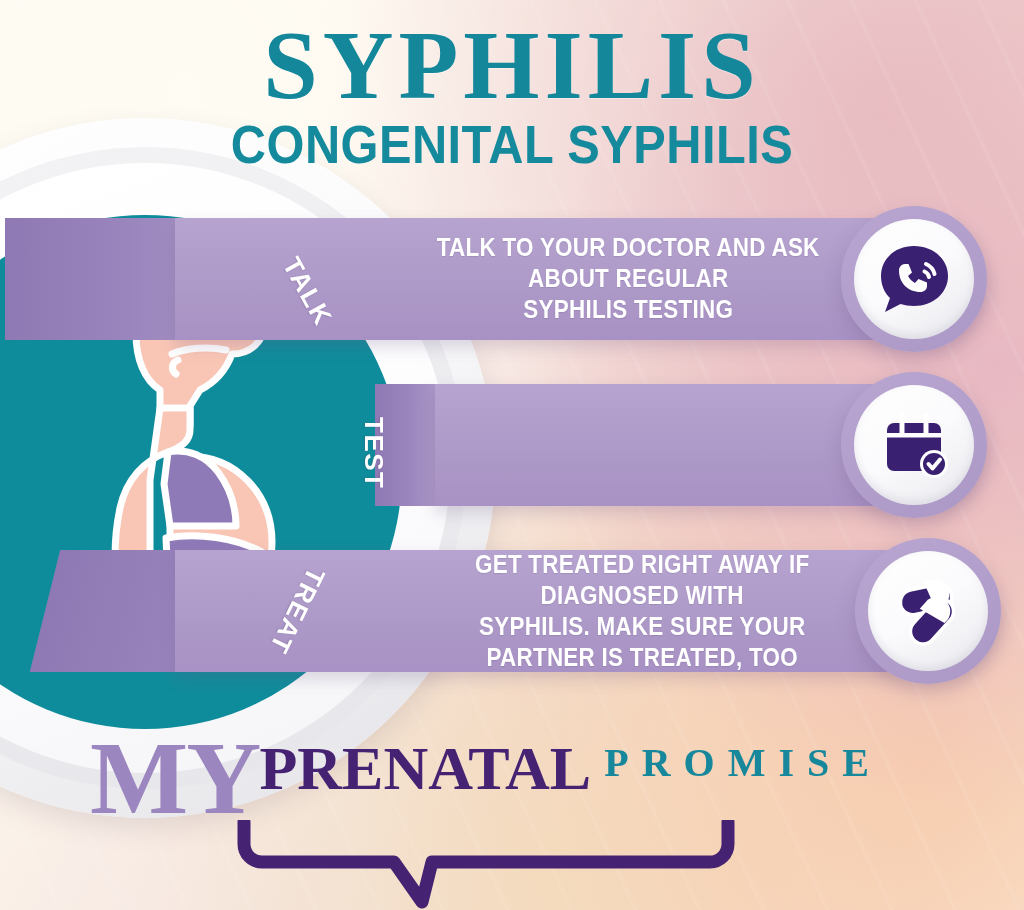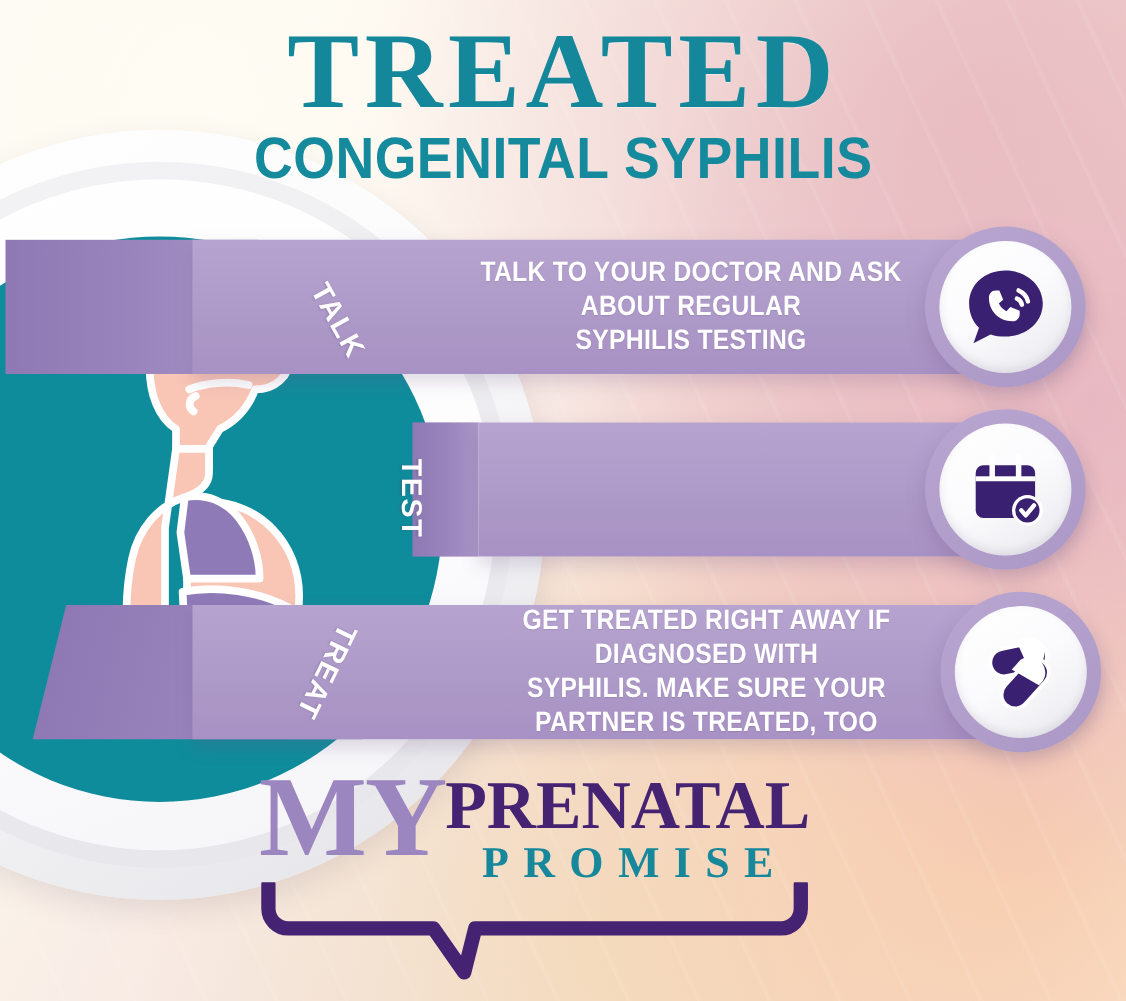--- a/index.html
+++ b/index.html
@@ -98,45 +98,45 @@
     z-index:24;
   }
   .badge-inner{
     position:absolute;left:13px;top:13px;width:120px;height:120px;border-radius:50%;
     background:linear-gradient(145deg,#ffffff 0%,#fbfbfd 48%,#e9e9ee 100%);
     box-shadow:inset 0 -4px 8px rgba(160,150,175,.22);
     display:flex;align-items:center;justify-content:center;
   }
 
   
-  .logo{position:absolute;left:0;bottom:18px;width:972px;text-align:center;z-index:30;}
+  .logo{position:absolute;left:0;bottom:0;width:972px;text-align:center;z-index:30;}
   .logo-row{display:flex;align-items:flex-start;justify-content:center;gap:0px;}
   .logo-my{
     font-family:"Liberation Serif", serif;font-weight:700;
     font-size:104px;line-height:.86;color:#9c86c0;letter-spacing:-2px;
   }
-  .logo-right{display:flex;flex-direction:column;align-items:stretch;padding-top:8px;}
+  .logo-right{display:flex;flex-direction:row;align-items:stretch;padding-top:8px;}
   .logo-prenatal{
     font-family:"Liberation Serif", serif;font-weight:700;
     font-size:62px;line-height:.9;color:#462273;letter-spacing:0px;
   }
   .logo-promise{
     font-family:"Liberation Serif", serif;font-weight:700;
     font-size:40px;line-height:1;color:#17889b;letter-spacing:13px;
     padding-left:13px;margin-top:2px;
   }
   .bubble{display:block;margin:-2px auto 0 auto;}
 </style>
 </head>
 <body>
 
 <div id="poster">
 
   <div class="title-wrap">
-    <div class="t-main">TREATED</div>
+    <div class="t-main">SYPHILIS</div>
     <div class="t-sub">CONGENITAL SYPHILIS</div>
   </div>
 
   <div class="ring ring-outer"></div>
   <div class="ring ring-mid"></div>
   <div class="ring ring-inner"></div>
   <div class="ring teal-circle"></div>
 
   <svg class="woman" viewBox="0 0 290 420">
     <g fill="#f9c6b5" stroke="#ffffff" stroke-width="7" stroke-linejoin="round" stroke-linecap="round">

